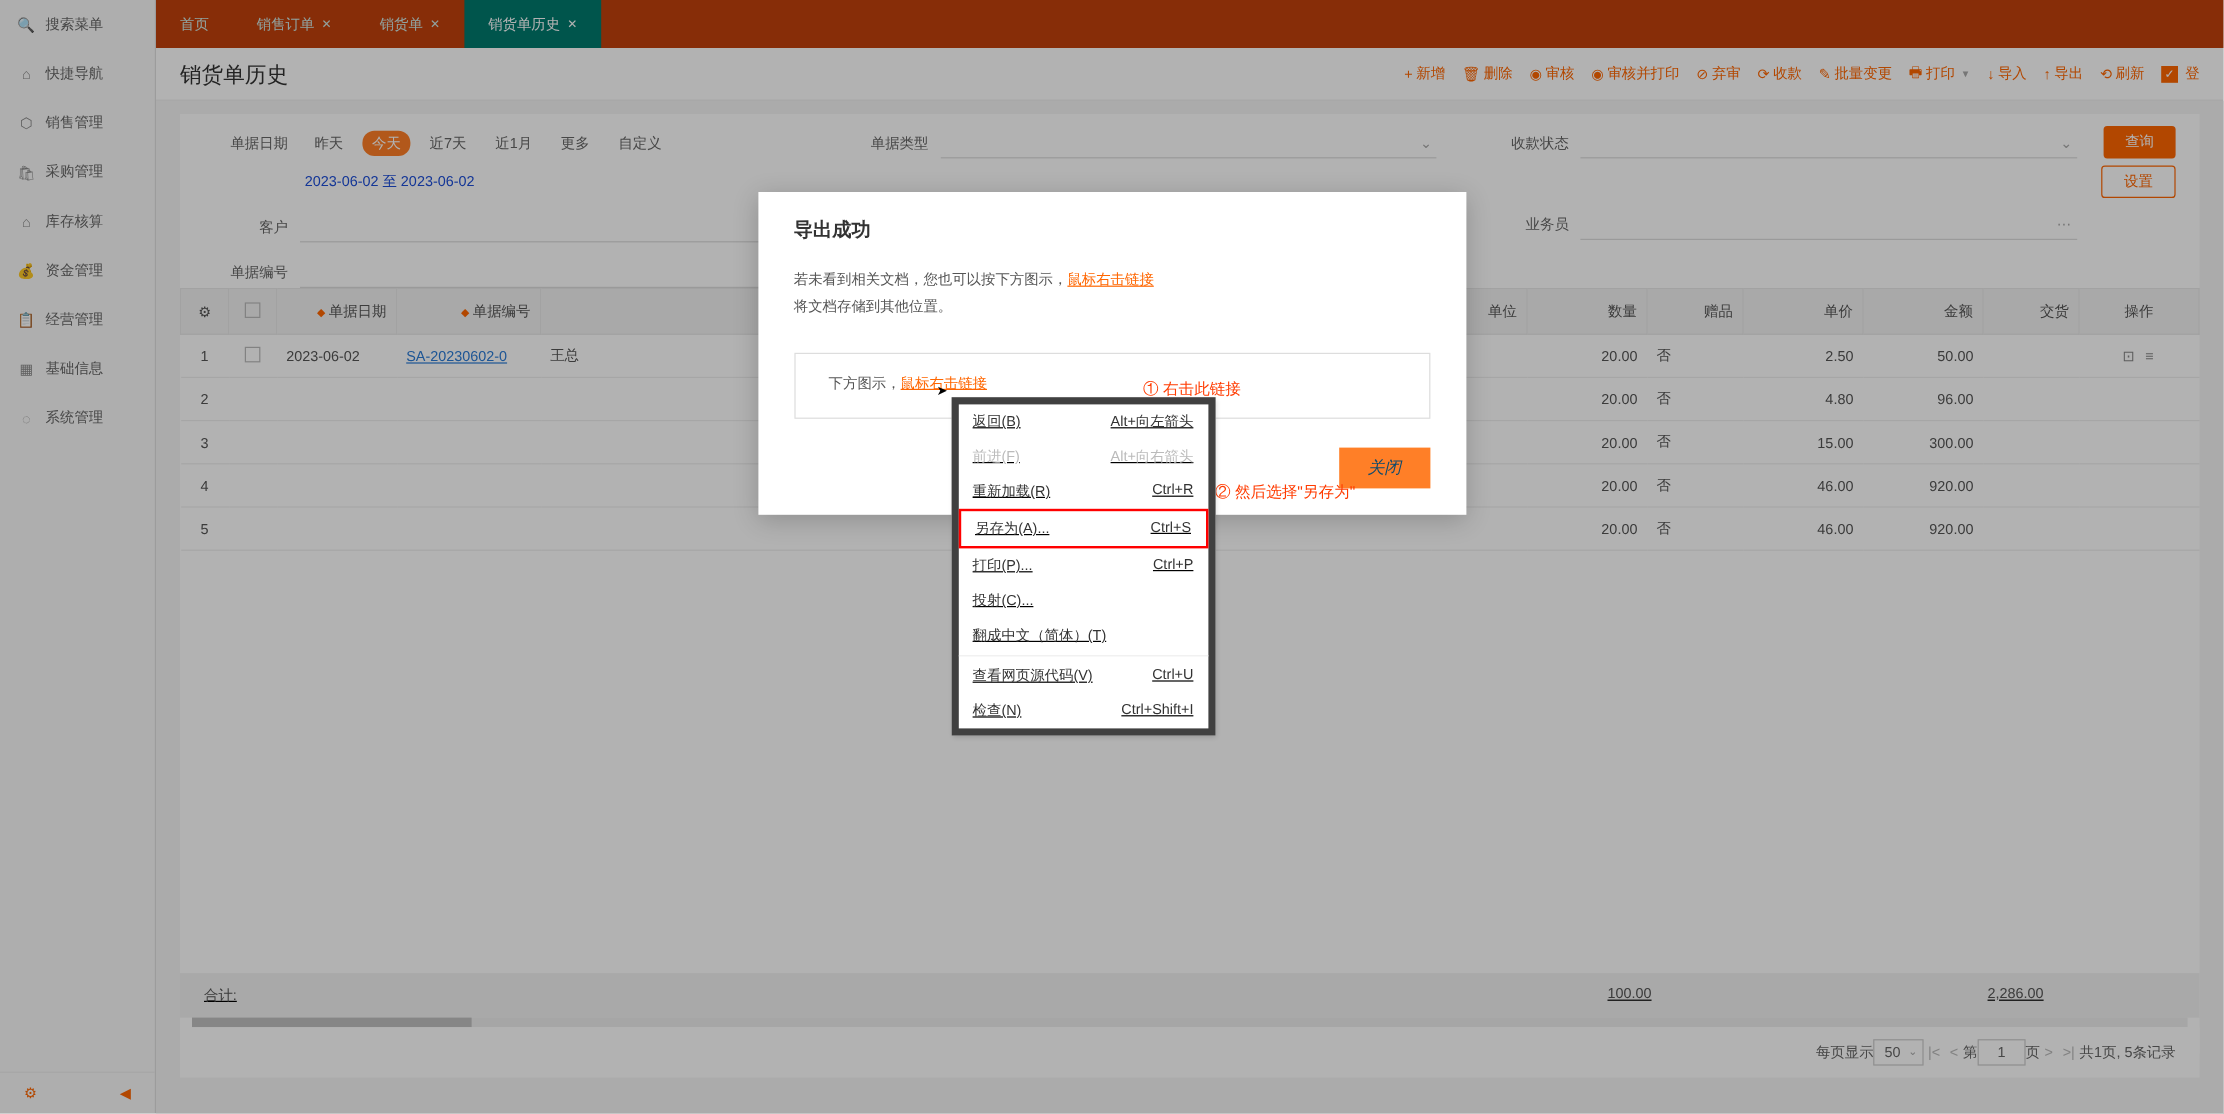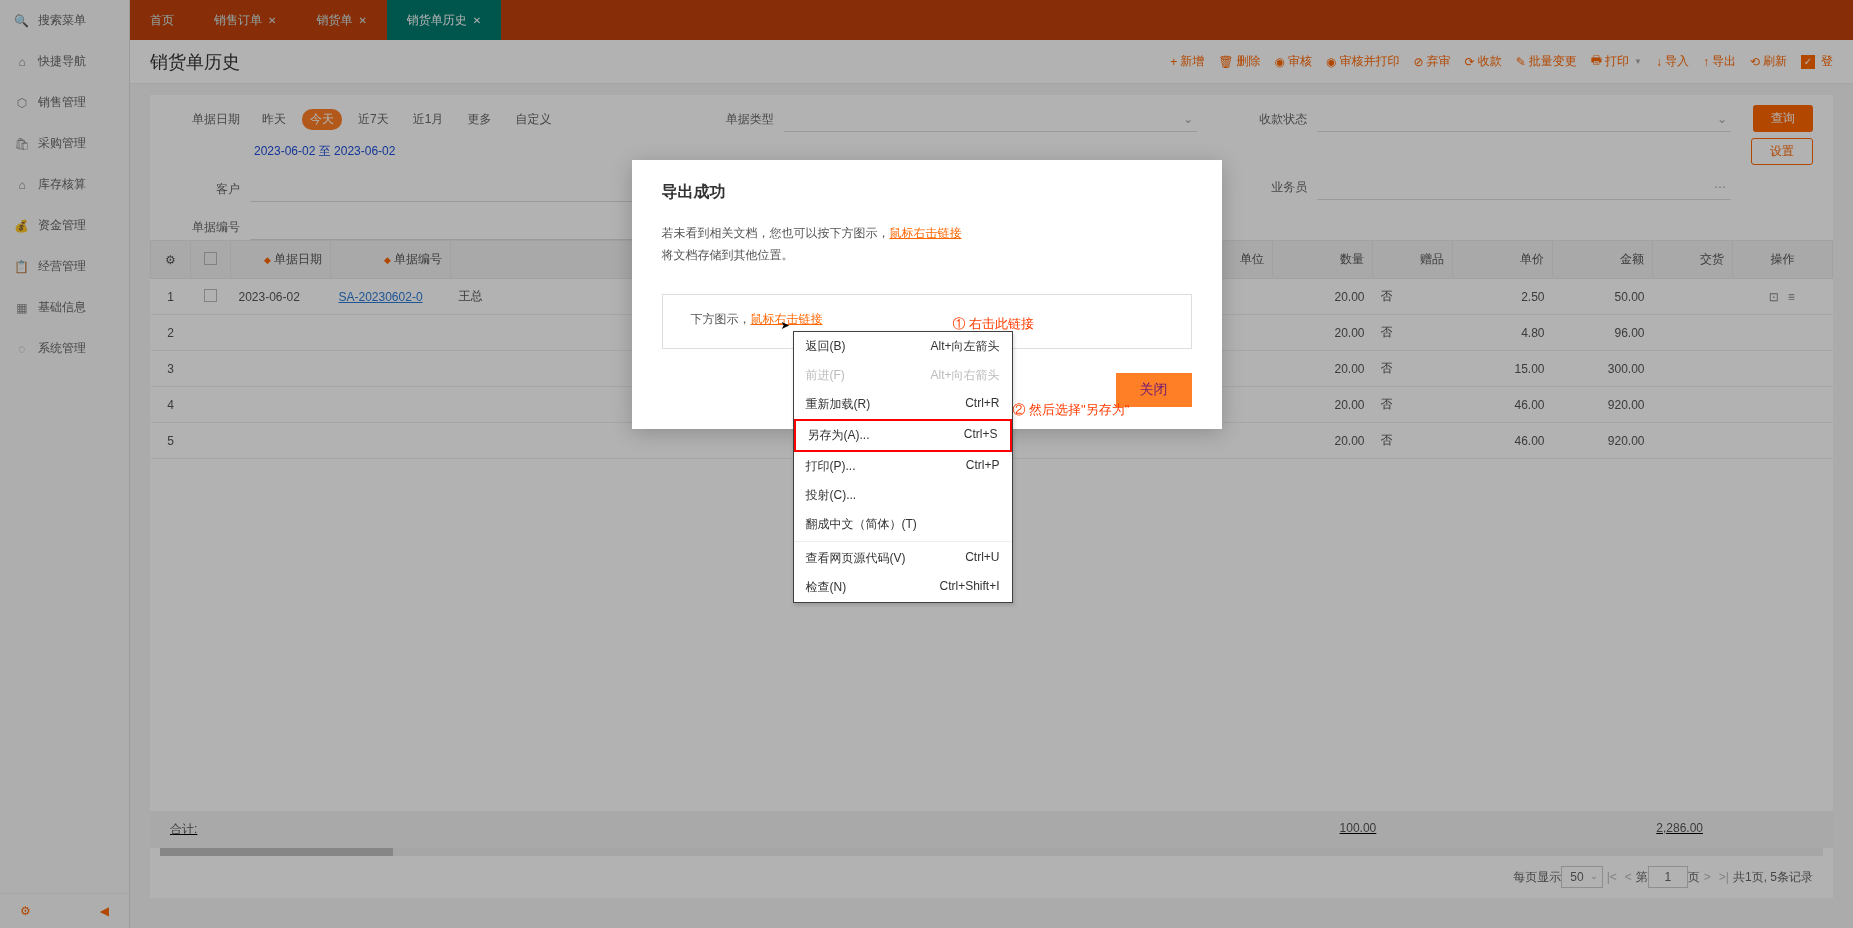--- a/index.html
+++ b/index.html
@@ -67,27 +67,27 @@
     .overlay { position: absolute; inset: 0; background: rgba(0,0,0,0.3); z-index: 100; }
     .modal { position: absolute; left: 50%; top: 160px; transform: translateX(-50%); width: 590px; background: #fff; z-index: 101; padding: 22px 30px; box-shadow: 0 4px 20px rgba(0,0,0,0.2);}
     .modal-title { font-size: 16px; font-weight: bold; margin-bottom: 20px; color: #333;}
     .modal-text { color: #555; line-height: 1.8; margin-bottom: 28px;}
     .modal-text .lk { color: #ff6600; text-decoration: underline;}
     .modal-img { border: 1px solid #ddd; padding: 16px 28px 20px; position: relative; margin-bottom: 24px;}
     .mi-text { color: #555; }
     .mi-text .lk { color: #ff6600; text-decoration: underline;}
     .anno1 { color: #ff3b00; position: absolute; top: 20px; left: 290px; font-size:13px;}
     .anno2 { color: #ff3b00; position: absolute; top: 106px; left: 350px; font-size:13px;}
-    .ctx-menu { position: absolute; top: 36px; left: 130px; width: 220px; background: #fff; border: 1px solid #404040; box-shadow: 1px 2px 4px rgba(0,0,0,0.15);}
+    .ctx-menu { position: absolute; top: 36px; left: 130px; width: 220px; background: #fff; border: 6px solid #404040; box-shadow: 1px 2px 4px rgba(0,0,0,0.15); text-decoration: underline;}
     .ctx-item { display: flex; justify-content: space-between; padding: 6px 12px; color: #333;}
     .ctx-item.disabled { color: #bbb;}
     .ctx-item.hl { border: 2px solid #ff0000;}
     .ctx-sep { height: 1px; background: #eee; margin: 2px 0;}
     .modal-footer { text-align: right;}
-    .close-btn { background: #ff7f27; color: #701a75; border: none; padding: 8px 24px; font-size: 14px; cursor: pointer;}
+    .close-btn { background: #ff7f27; color: #0c4a6e; border: none; padding: 8px 24px; font-size: 14px; cursor: pointer; font-style: italic;}
     .cursor-icon { position:absolute; top:24px; left:118px; font-size:11px;}
   </style>
 </head>
 <body>
 
 <div class="sidebar">
   <div class="sidebar-item">
       <span class="icon">🔍</span>
       <span>搜索菜单</span>
     </div>

